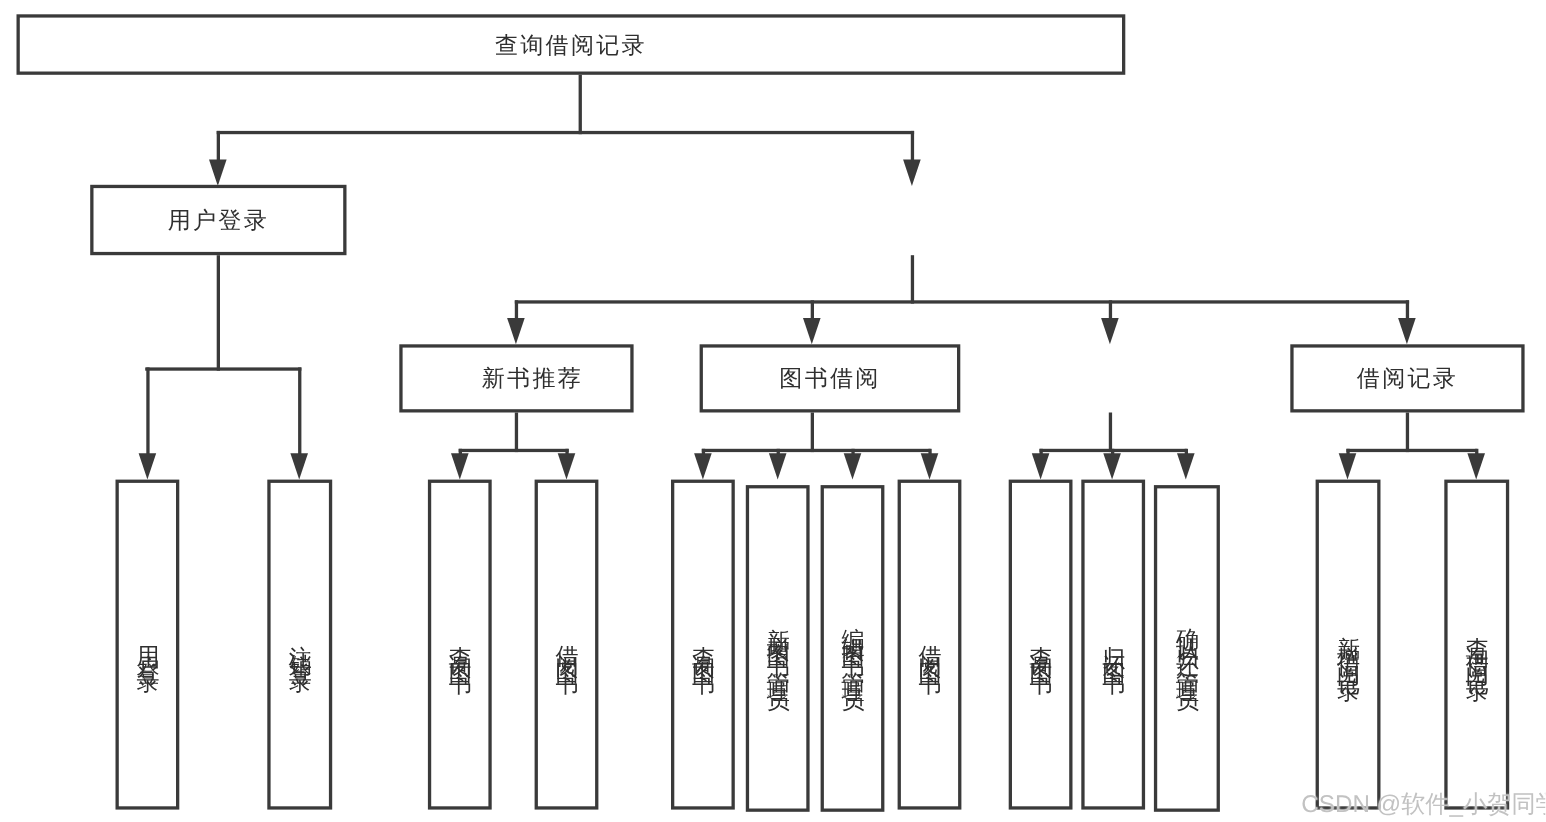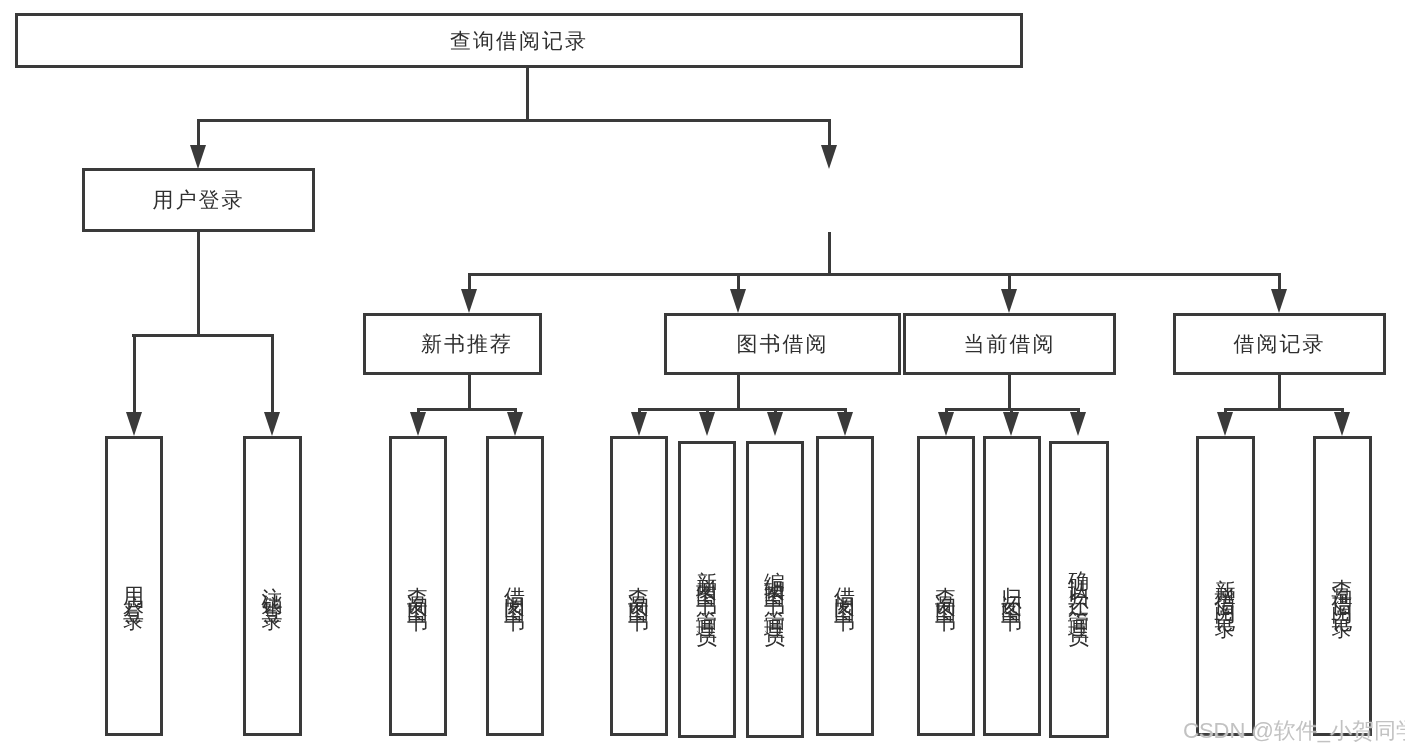--- a/index.html
+++ b/index.html
@@ -82,28 +82,25 @@
     <div class="vl" style="left:468px;top:273px;height:20px;"></div>
     <div class="ah" style="left:461px;top:289px;"></div>
     <div class="vl" style="left:737px;top:273px;height:20px;"></div>
     <div class="ah" style="left:730px;top:289px;"></div>
     <div class="vl" style="left:1008px;top:273px;height:20px;"></div>
     <div class="ah" style="left:1001px;top:289px;"></div>
     <div class="vl" style="left:1278px;top:273px;height:20px;"></div>
     <div class="ah" style="left:1271px;top:289px;"></div>
   </div>
 
-  <div class="box hbox" style="left:363px;top:313px;width:179px;height:62px;padding-left:29px;">
+  <div class="box hbox" style="left:363px;top:313px;width:213px;height:62px;padding-left:29px;">
     <span>新书推荐</span>
   </div>
-  <div class="box hbox" style="left:664px;top:313px;width:237px;height:62px;">
+  <div class="box hbox" style="left:636px;top:313px;width:237px;height:62px;">
     <span>图书借阅</span>
-  </div>
-  <div class="box hbox" style="left:903px;top:313px;width:213px;height:62px;">
-    <span>当前借阅</span>
   </div>
   <div class="box hbox" style="left:1173px;top:313px;width:213px;height:62px;">
     <span>借阅记录</span>
   </div>
 
   <div>
     <div class="vl" style="left:468px;top:375px;height:36px;"></div>
     <div class="hl" style="left:417px;top:408px;width:100px;"></div>
     <div class="vl" style="left:417px;top:408px;height:10px;"></div>
     <div class="ah" style="left:410px;top:412px;"></div>

